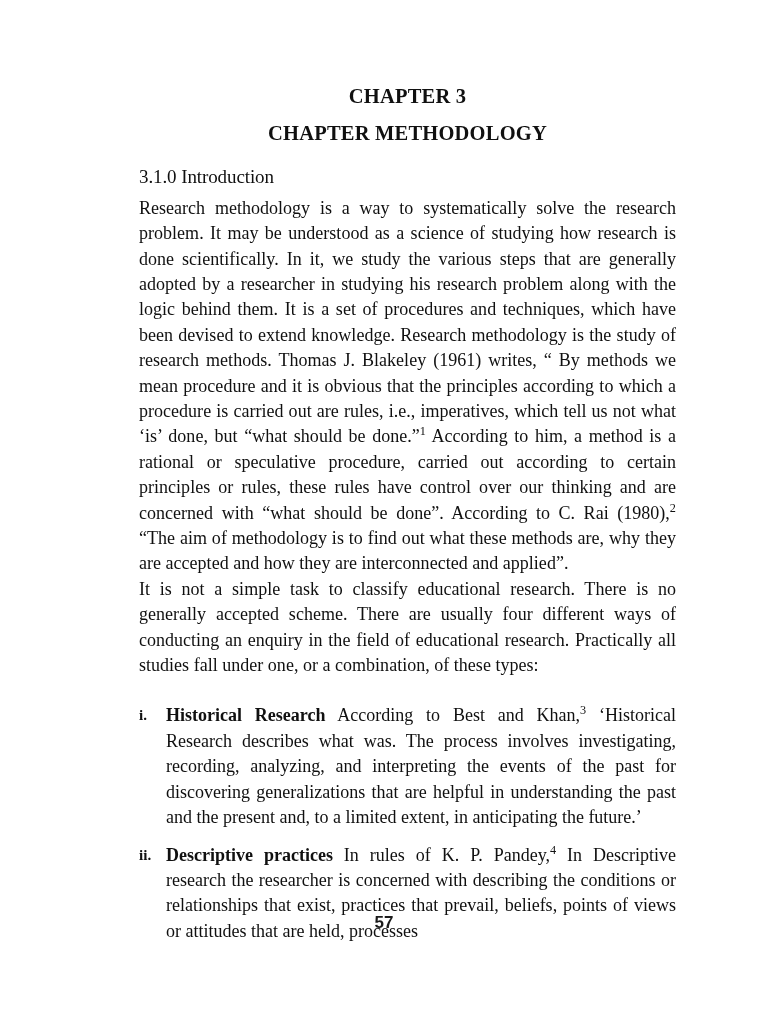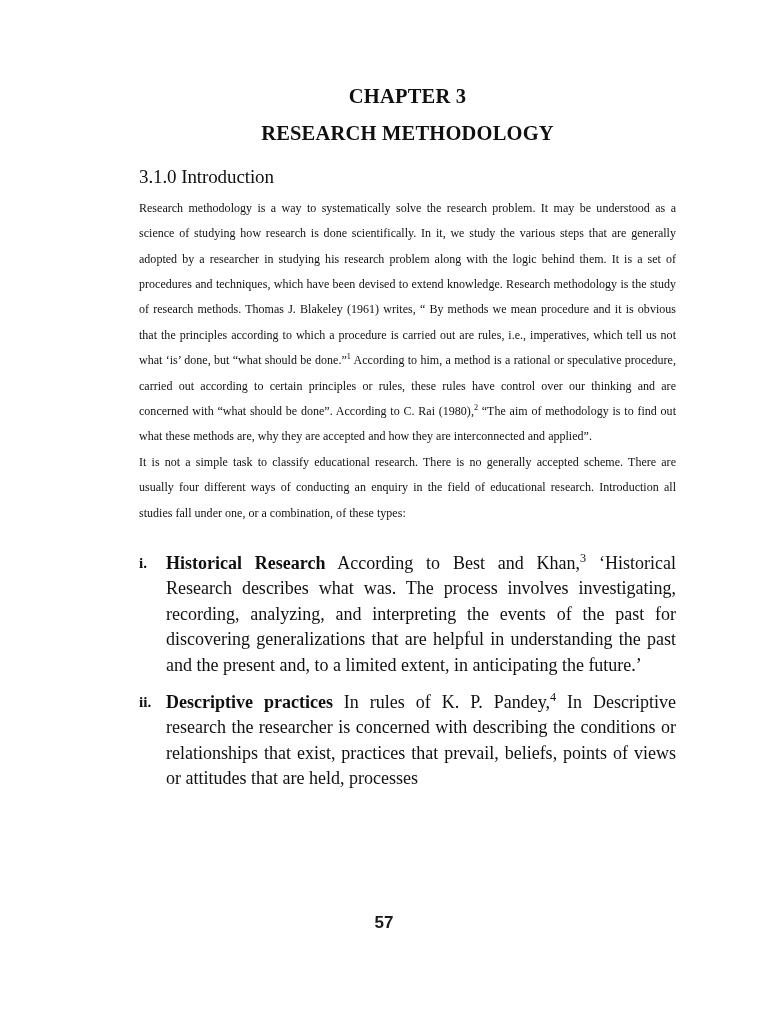--- a/index.html
+++ b/index.html
@@ -57,21 +57,21 @@
     line-height: 1.25;
     margin: 0 0 7px 0;
     letter-spacing: -0.1px;
   }
   .section-heading.second {
     margin-top: 24px;
   }
 
   
   .body-text {
-    font-size: 12px;
+    font-size: 18px;
     line-height: 25.4px;
     text-align: justify;
     text-justify: inter-word;
     margin: 0;
     letter-spacing: 0.02px;
   }
 
   sup {
     font-size: 0.68em;
     vertical-align: super;
@@ -122,28 +122,28 @@
   }
 </style>
 </head>
 <body>
 
 <div class="page">
   <div class="content">
 
     <div class="chapter-title chapter-number">CHAPTER 3</div>
 
-    <div class="chapter-title chapter-name">RESEARCH METHODOLOGY</div>
+    <div class="chapter-title chapter-name">CHAPTER METHODOLOGY</div>
 
     <h2 class="section-heading">3.1.0 Introduction</h2>
 
     <p class="body-text"><span>Research methodology is a way to systematically solve the research problem. It may be understood as a science of studying how research is done scientifically. In it, we study the various steps that are generally adopted by a researcher in studying his research problem along with the logic behind them. It is a set of procedures and techniques, which have been devised to extend knowledge. Research methodology is the study of research methods. Thomas J. Blakeley (1961) writes, “ By methods we mean procedure and it is obvious that the principles according to which a procedure is carried out are rules, i.e., imperatives, which tell us not what ‘is’ done, but “what should be done.”</span><sup>1</sup><span> According to him, a method is a rational or speculative procedure, carried out according to certain principles or rules, these rules have control over our thinking and are concerned with “what should be done”. According to C. Rai (1980),</span><sup>2</sup><span> “The aim of methodology is to find out what these methods are, why they are accepted and how they are interconnected and applied”.</span></p>
 
 
-    <p class="body-text">It is not a simple task to classify educational research. There is no generally accepted scheme. There are usually four different ways of conducting an enquiry in the field of educational research. Introduction all studies fall under one, or a combination, of these types:</p>
+    <p class="body-text">It is not a simple task to classify educational research. There is no generally accepted scheme. There are usually four different ways of conducting an enquiry in the field of educational research. Practically all studies fall under one, or a combination, of these types:</p>
 
     <div class="list-block">
 
       <div class="list-item">
         <span class="list-marker">i.</span>
         <div class="list-body"><span class="term">Historical Research</span><span> According to Best and Khan,</span><sup>3</sup><span> ‘Historical Research describes what was. The process involves investigating, recording, analyzing, and interpreting the events of the past for discovering generalizations that are helpful in understanding the past and the present and, to a limited extent, in anticipating the future.’</span></div>
       </div>
 
       <div class="list-item">
         <span class="list-marker">ii.</span>

